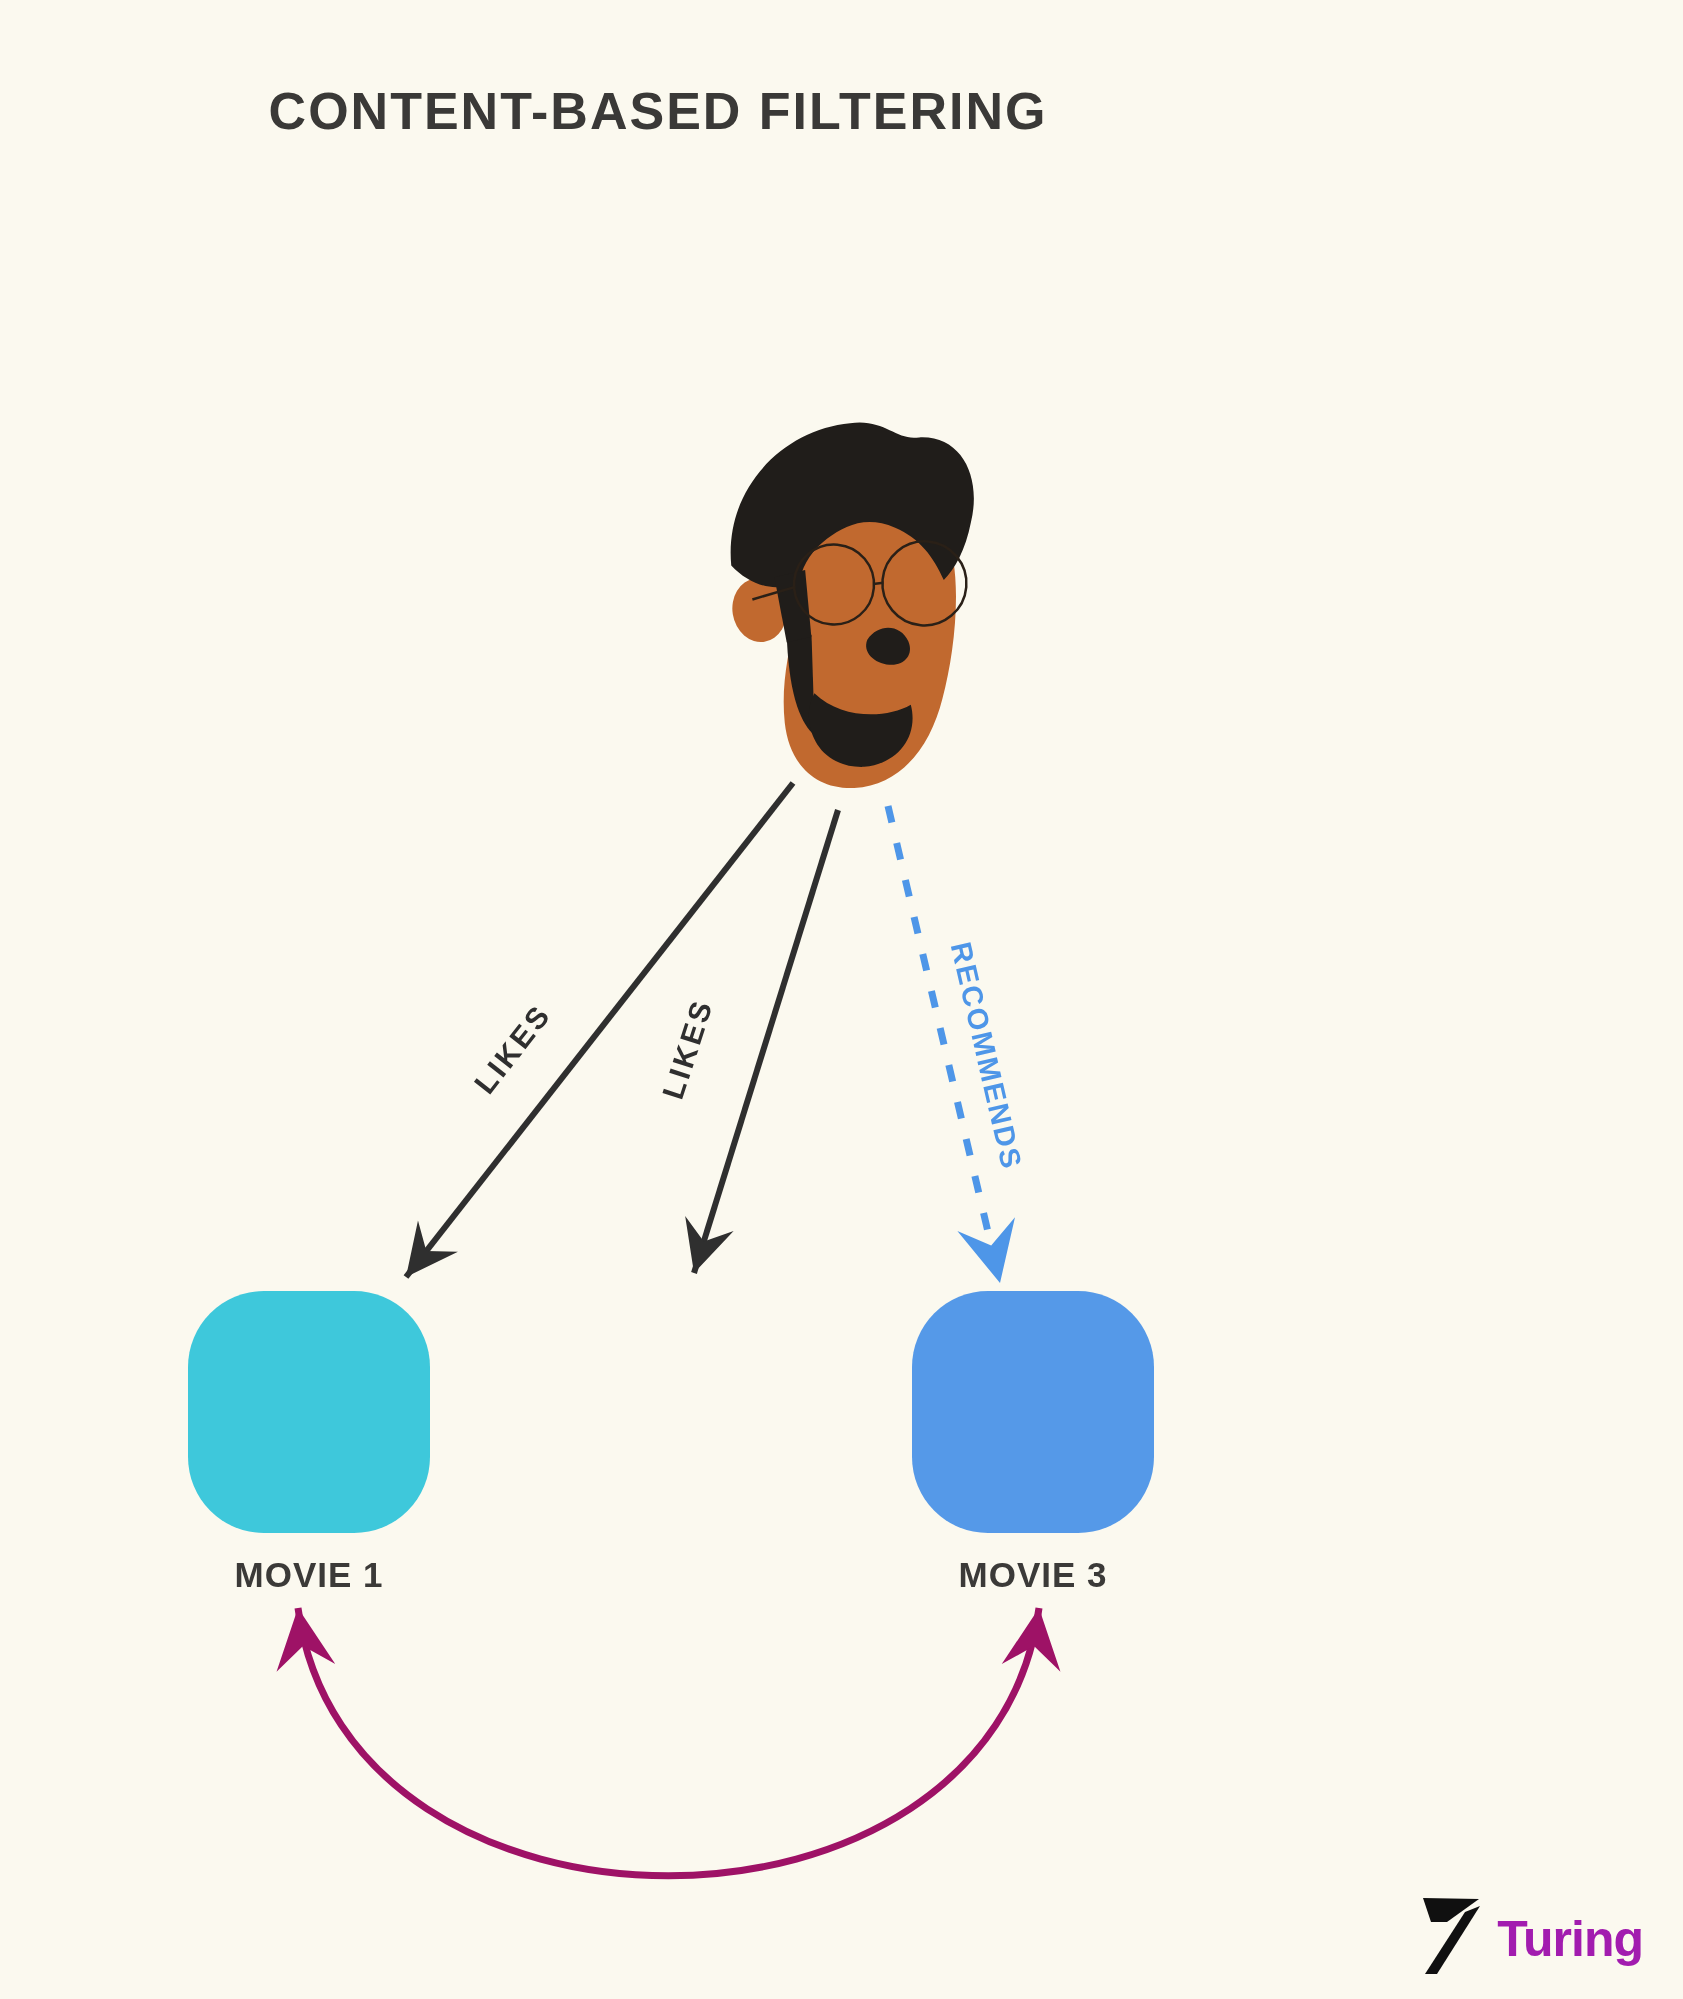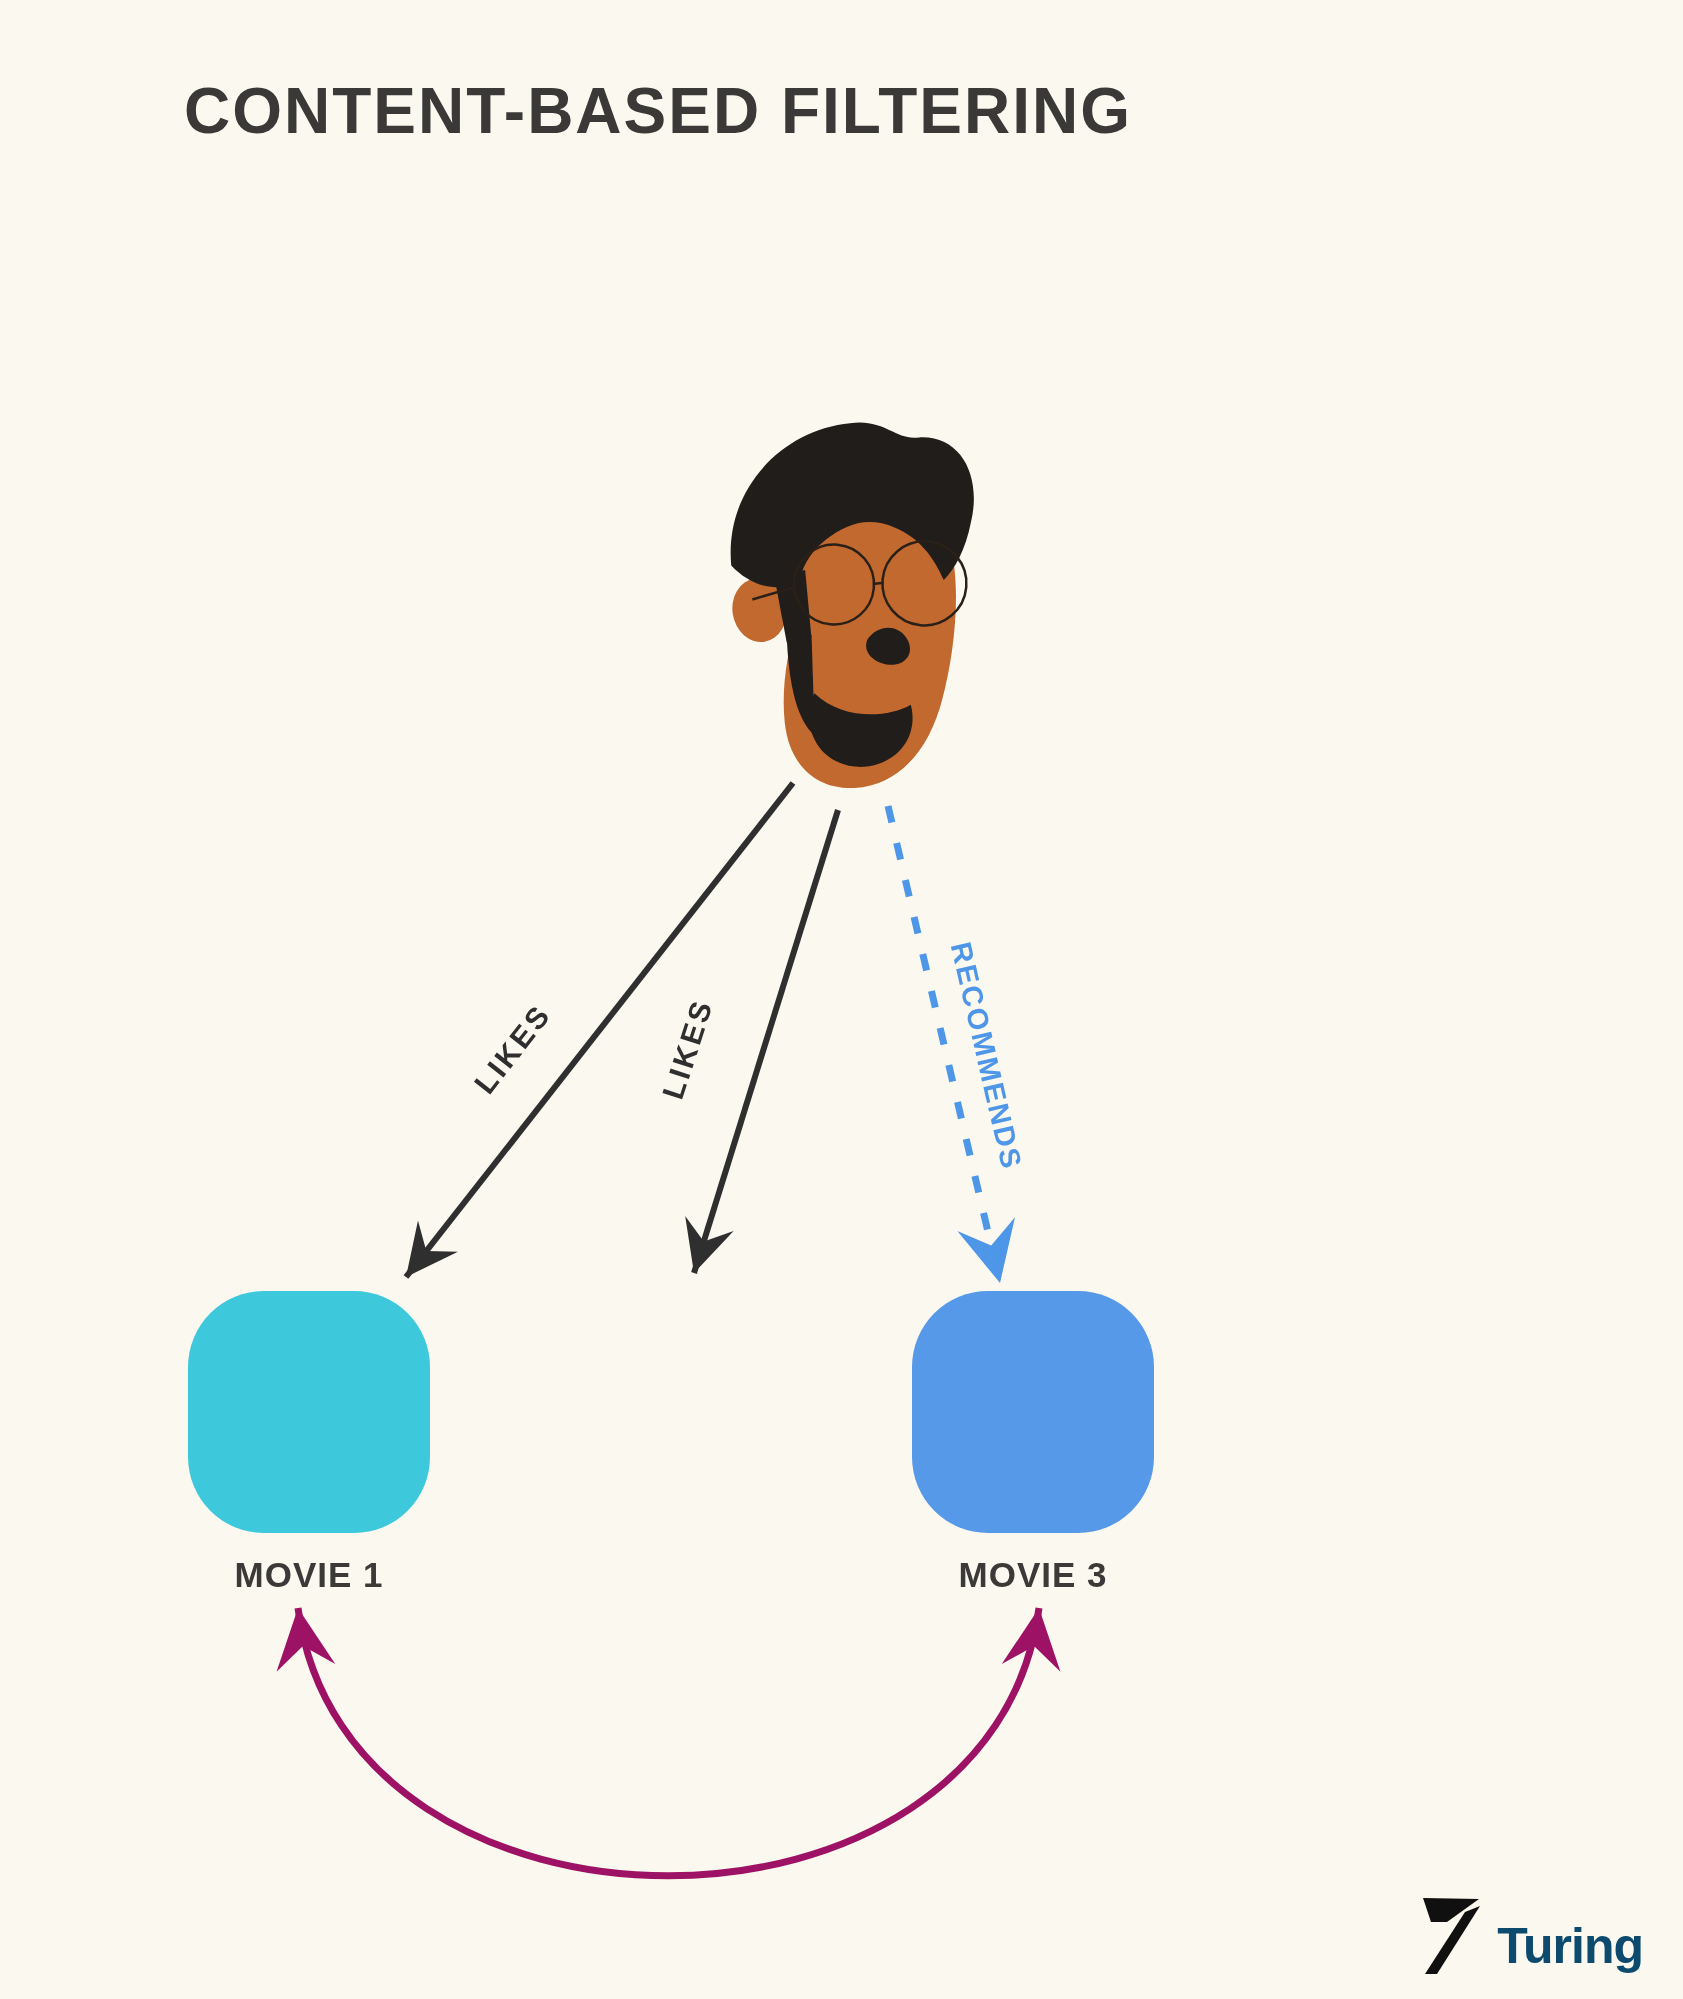--- a/index.html
+++ b/index.html
@@ -6,21 +6,21 @@
   .canvas{
     position:relative;
     width:1683px;height:1999px;
     background:#FBF9EF;
     overflow:hidden;
     font-family:"Liberation Sans", sans-serif;
   }
   .title{
     position:absolute;left:158px;top:68px;width:1000px;
     text-align:center;color:#3A3937;
-    font-size:64px;font-weight:bold;letter-spacing:2px;line-height:86px;
+    font-size:52px;font-weight:bold;letter-spacing:2px;line-height:86px;
   }
   .svg-layer{position:absolute;left:0;top:0;}
   .movie-card{position:absolute;width:242px;text-align:center;}
   .movie-square{
     width:242px;height:242px;border-radius:76px;
   }
   .movie-label{
     margin-top:22px;font-size:35px;font-weight:bold;color:#3B3A38;letter-spacing:1px;
   }
   .edge-label{
@@ -29,22 +29,22 @@
   }
   .edge-label.likes1{left:513px;top:1049px;font-size:30px;letter-spacing:3px;transform:translate(-50%,-50%) rotate(-52deg);}
   .edge-label.likes2{left:688px;top:1049px;font-size:30px;letter-spacing:3px;transform:translate(-50%,-50%) rotate(-72deg);}
   .edge-label.recommends{left:986px;top:1056px;font-size:29px;letter-spacing:2px;color:#4E96E8;transform:translate(-50%,-50%) rotate(77deg);}
   .edge-label.similar{left:681px;top:1811px;font-size:41px;letter-spacing:1px;color:#9E1266;transform:translate(-50%,-50%);}
   .brand{
     position:absolute;right:40px;top:1896px;
     display:flex;align-items:flex-start;
   }
   .brand-name{
-    font-size:50px;font-weight:bold;color:#0c4a6e;letter-spacing:-1px;
-    margin-left:14px;margin-top:21px;
+    font-size:50px;font-weight:bold;color:#a21caf;letter-spacing:-1px;
+    margin-left:14px;margin-top:14px;
   }
 </style>
 </head>
 <body>
 
 <div class="canvas">
 
   <div class="title">
     <div>CONTENT-BASED FILTERING</div>
   </div>

